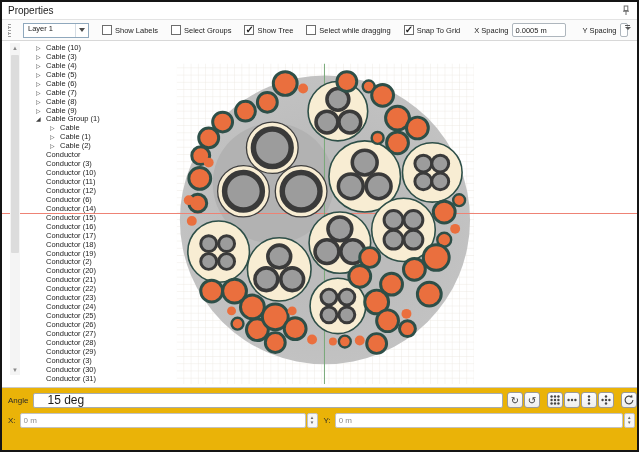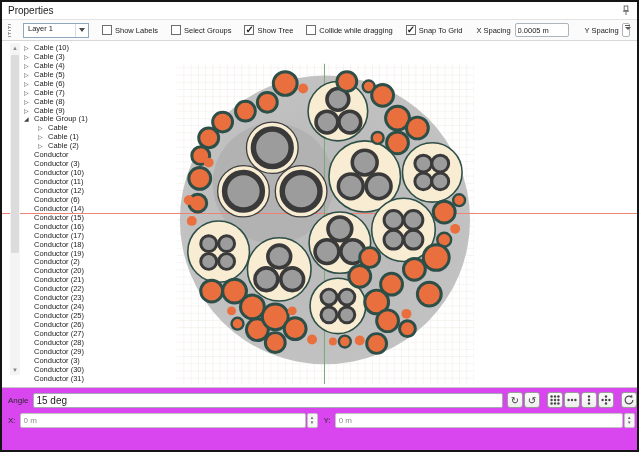--- a/index.html
+++ b/index.html
@@ -26,39 +26,39 @@
   .tinput.narrow{width:8px;margin-left:3px;padding:0;}
   .overflow{position:absolute;right:5px;top:5px;width:9px;height:10px;display:flex;flex-direction:column;align-items:center;gap:1px;}
   .overflow .bar{width:5px;height:1px;background:#5a5a5a;}
   .overflow .tri{border-left:3px solid transparent;border-right:3px solid transparent;border-top:3px solid #5a5a5a;}
 
   
   .canvas{flex:1 1 auto;position:relative;background:#fff;overflow:hidden;}
   .canvas svg{position:absolute;left:0;top:0;width:100%;height:100%;}
 
   
-  .tree{position:absolute;left:8px;top:2px;z-index:3;font-size:7.5px;color:#1b1b1b;}
+  .tree{position:absolute;left:20px;top:2px;z-index:3;font-size:7.5px;color:#1b1b1b;}
   .trow{height:8.95px;display:flex;align-items:center;white-space:nowrap;cursor:default;}
   .trow .arrow{width:10px;font-size:6px;color:#3f3f3f;display:inline-block;text-align:left;}
   .lv0{padding-left:14px;}
   .lv0.noarrow{padding-left:24px;}
   .lv1{padding-left:28px;}
 
   
   .sbar{position:absolute;left:8px;top:2px;width:10px;height:332px;background:#f4f4f4;z-index:2;}
   .sbar .up,.sbar .dn{position:absolute;left:0;width:10px;height:10px;color:#8a8a8a;font-size:6px;text-align:center;line-height:10px;}
   .sbar .up{top:0;}
   .sbar .dn{bottom:0;}
   .sbar .thumb{position:absolute;left:1px;top:12px;width:8px;height:198px;background:#dcdcdc;border-radius:1px;}
 
   
-  .bottom{flex:0 0 63px;background:#d946ef;border-top:1px solid #c9c9c9;position:relative;font-size:8px;color:#1c1c1c;}
+  .bottom{flex:0 0 63px;background:#eab308;border-top:1px solid #c9c9c9;position:relative;font-size:8px;color:#1c1c1c;}
   .brow1{position:absolute;left:0;top:4px;width:100%;height:16px;display:flex;align-items:center;}
   .blabel{margin-left:6px;color:#2a2a2a;}
-  .angle-input{margin-left:5px;width:476px;height:15px;border:1px solid #a5acb2;border-radius:2px;background:#fff;font-size:10px;font-family:"Liberation Sans",sans-serif;padding:0 2px;color:#1c1c1c;}
+  .angle-input{margin-left:5px;width:476px;height:15px;border:1px solid #a5acb2;border-radius:2px;background:#fff;font-size:12px;font-family:"Liberation Sans",sans-serif;padding:0 13px;color:#1c1c1c;}
   .ibtn{width:16px;height:16px;margin-left:1px;border:1px solid #9a9a9a;border-radius:3px;background:linear-gradient(#fdfdfd,#eeeeee);padding:0;display:flex;align-items:center;justify-content:center;font-size:10px;color:#3c3c3c;font-family:"DejaVu Sans",sans-serif;cursor:default;}
   .ibtn.gap{margin-left:7px;}
   .brow2{position:absolute;left:0;top:24px;width:100%;height:16px;display:flex;align-items:center;color:#7d7d7d;}
   .xy-input{height:15px;border:1px solid #c2c2c2;border-radius:2px;background:#fff;font-size:8px;font-family:"Liberation Sans",sans-serif;padding:0 3px;color:#8a8a8a;}
   .spin{width:11px;height:15px;border:1px solid #c2c2c2;border-radius:2px;background:#f7f7f7;margin-left:1px;display:flex;flex-direction:column;align-items:center;justify-content:center;font-size:4.5px;color:#666;line-height:5px;}
   .brow3{position:absolute;right:8px;top:42px;display:flex;gap:10px;}
   .pbtn{width:62px;height:16px;border:1px solid #8a8a8a;border-radius:2px;background:linear-gradient(#f4f4f4,#e6e6e6);font-size:8px;font-family:"Liberation Sans",sans-serif;color:#1c1c1c;text-align:center;padding:0;}
 </style>
 </head>
 <body>
@@ -88,21 +88,21 @@
         <div class="tb-check">
           <span class="cbox"></span>
           <span>Select Groups</span>
         </div>
         <div class="tb-check">
           <span class="cbox on"></span>
           <span>Show Tree</span>
         </div>
         <div class="tb-check">
           <span class="cbox"></span>
-          <span>Collide while dragging</span>
+          <span>Select while dragging</span>
         </div>
         <div class="tb-check">
           <span class="cbox on"></span>
           <span>Snap To Grid</span>
         </div>
       </div>
     <span class="tlabel">X Spacing</span>
     <input class="tinput" value="0.0005 m" style="">
     <span class="tlabel" style="margin-left:16px;">Y Spacing</span>
     <input class="tinput narrow" value="" style="">

